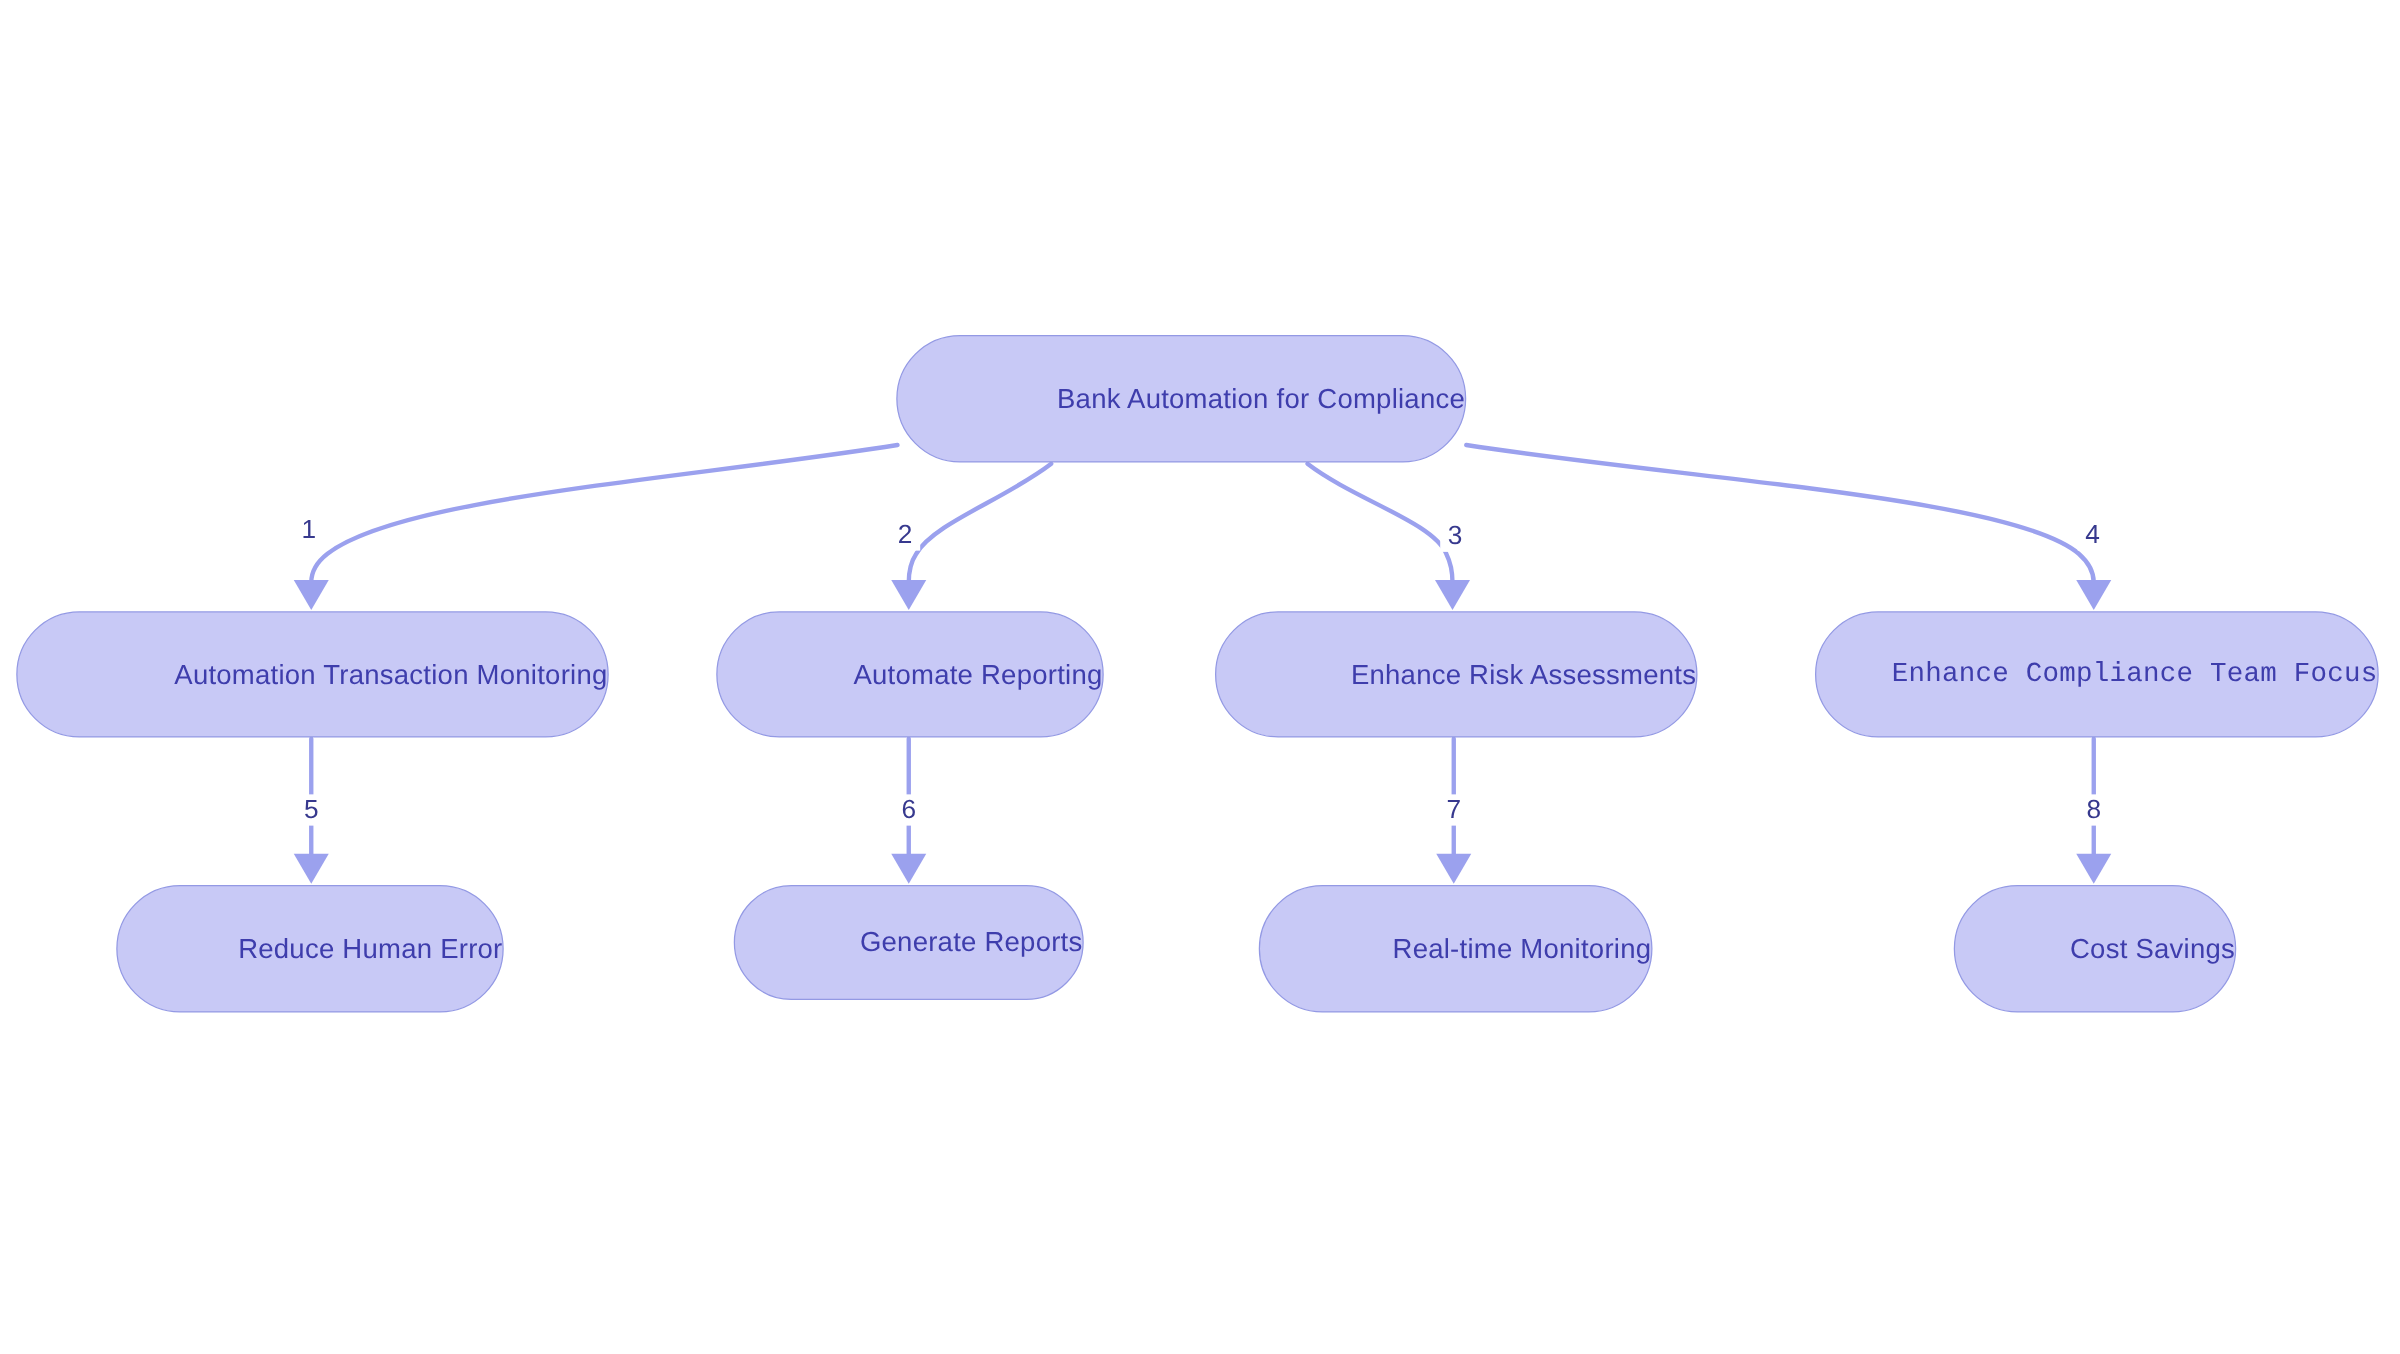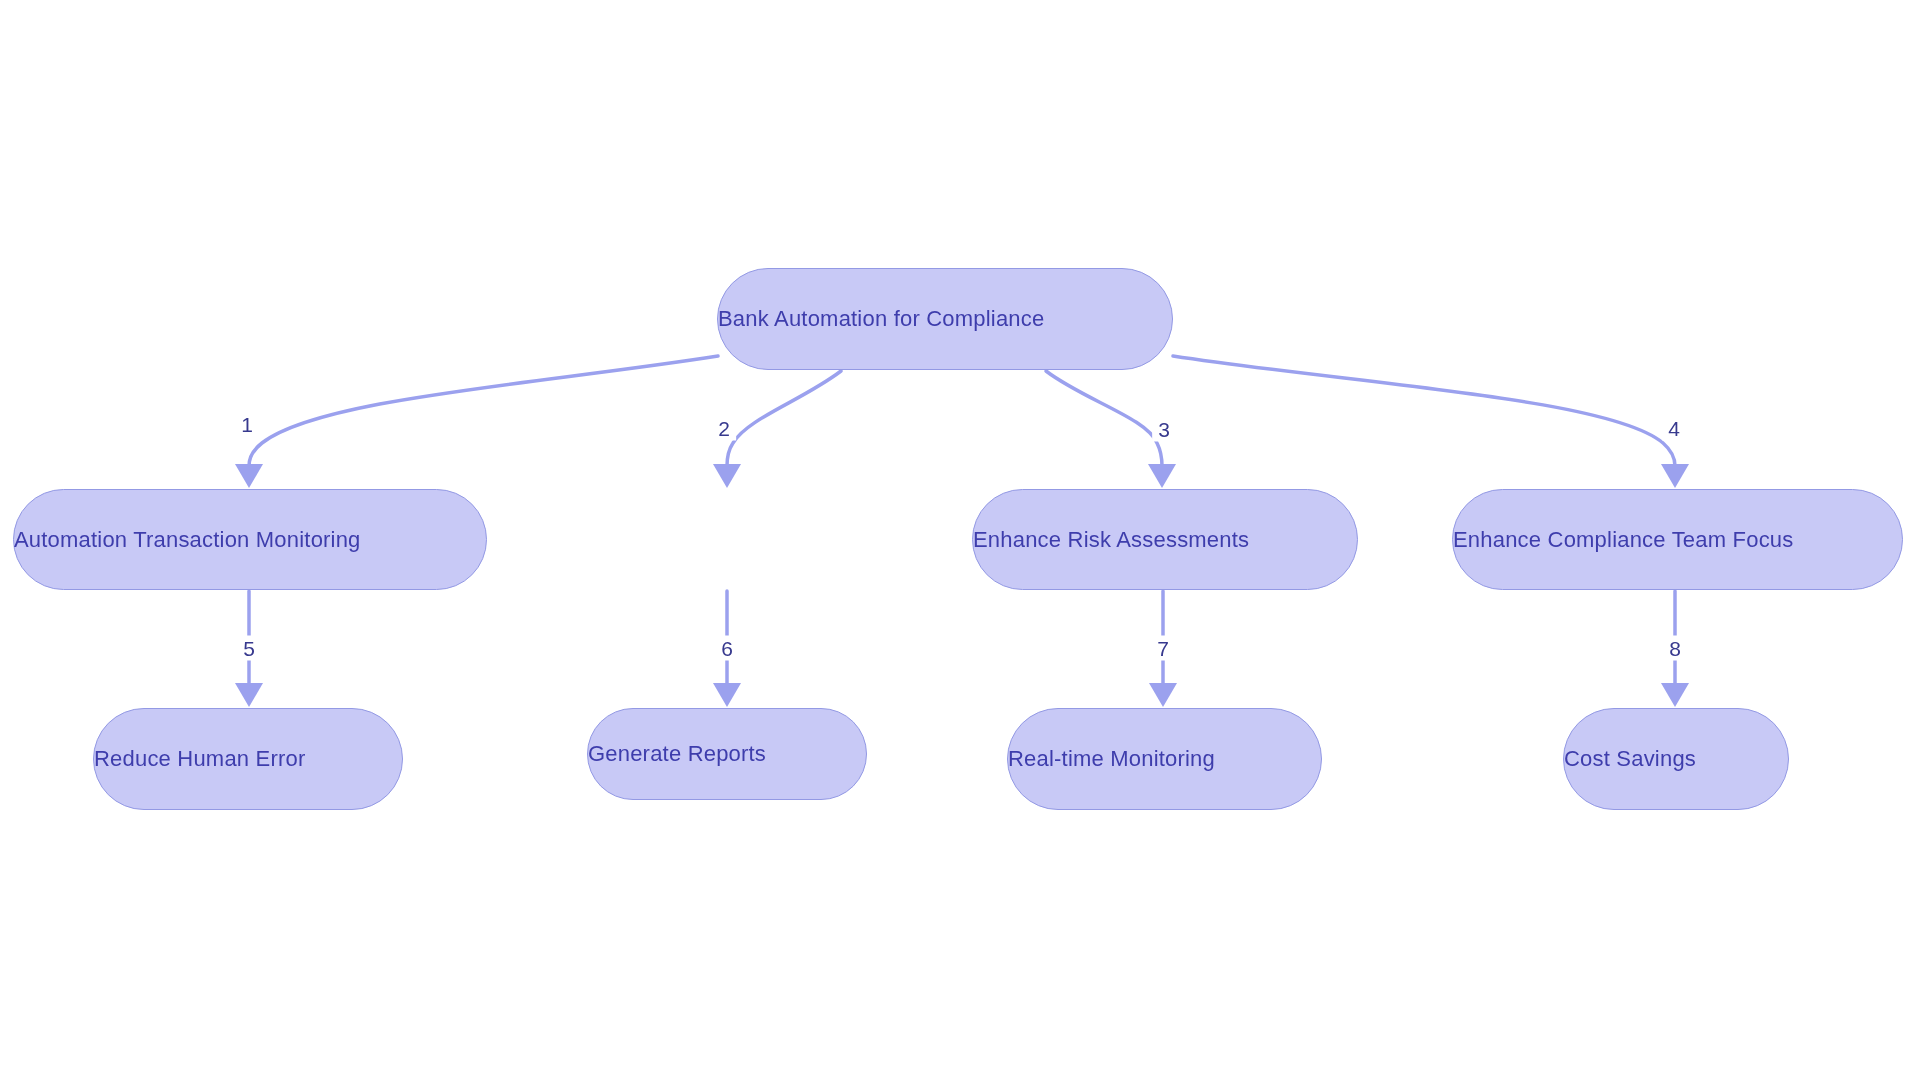--- a/index.html
+++ b/index.html
@@ -32,32 +32,32 @@
     stroke: none;
   }
   .node {
     position: absolute;
     box-sizing: border-box;
     background: #c8c9f6;
     border: 1.5px solid #9399e4;
     border-radius: 51px;
     display: flex;
     align-items: center;
-    justify-content: flex-start;
+    justify-content: flex-end;
     color: #3e3dac;
     font-size: 22px;
     letter-spacing: 0.2px;
     white-space: nowrap;
     text-align: center;
   }
   .node-root { left: 717px; top: 268px; width: 456px; height: 102px; }
   .node-l1-0 { left: 13px;   top: 489px; width: 474px; height: 101px; }
   .node-l1-1 { left: 573px;  top: 489px; width: 310px; height: 101px; }
   .node-l1-2 { left: 972px;  top: 489px; width: 386px; height: 101px; }
-  .node-l1-3 { left: 1452px; top: 489px; width: 451px; height: 101px; }
+  .node-l1-3 { left: 1452px; top: 489px; width: 451px; height: 101px; font-family: Liberation Mono, monospace; }
   .node-l2-0 { left: 93px;   top: 708px; width: 310px; height: 102px; }
   .node-l2-1 { left: 587px;  top: 708px; width: 280px; height: 92px; }
   .node-l2-2 { left: 1007px; top: 708px; width: 315px; height: 102px; }
   .node-l2-3 { left: 1563px; top: 708px; width: 226px; height: 102px; }
   .edge-label {
     position: absolute;
     transform: translate(-50%, -50%);
     background: #ffffff;
     color: #37398e;
     font-size: 21px;
@@ -105,20 +105,23 @@
     <polygon class="edge-arrow" points="1661,683 1689,683 1675,707"></polygon>
   </svg>
 
   <div class="node node-root">
     <span>Bank Automation for Compliance</span>
   </div>
 
   <div class="node node-l1-0">
     <span>Automation Transaction Monitoring</span>
   </div>
+  <div class="node node-l1-1">
+    <span>Automate Reporting</span>
+  </div>
   <div class="node node-l1-2">
     <span>Enhance Risk Assessments</span>
   </div>
   <div class="node node-l1-3">
     <span>Enhance Compliance Team Focus</span>
   </div>
 
   <div class="node node-l2-0">
     <span>Reduce Human Error</span>
   </div>

